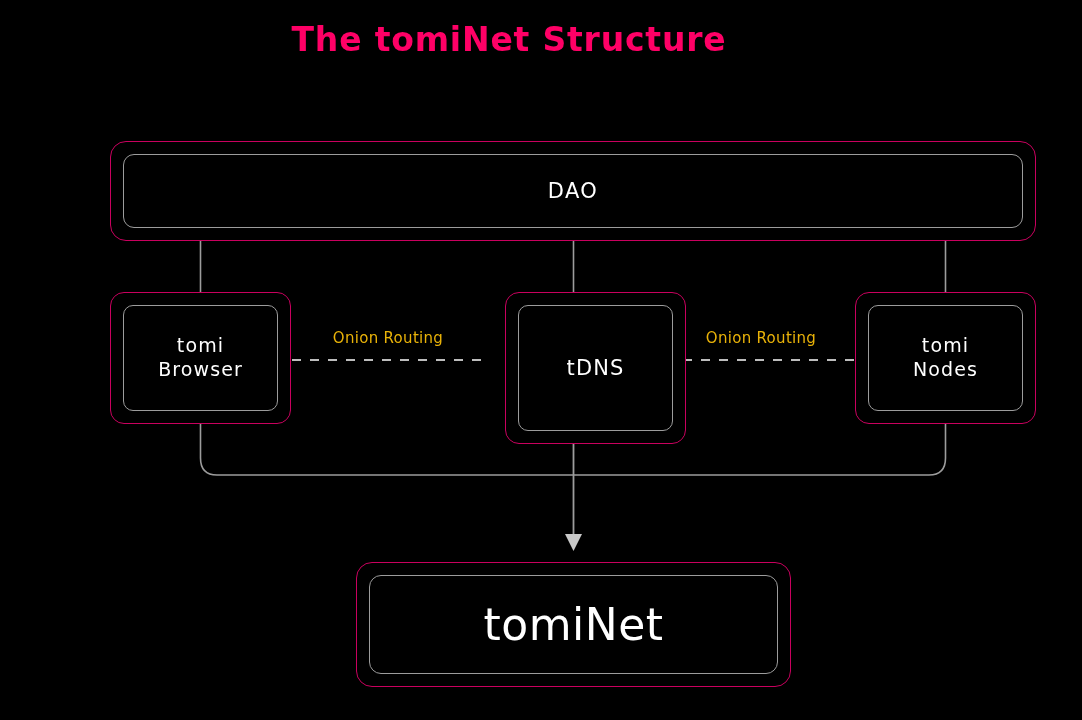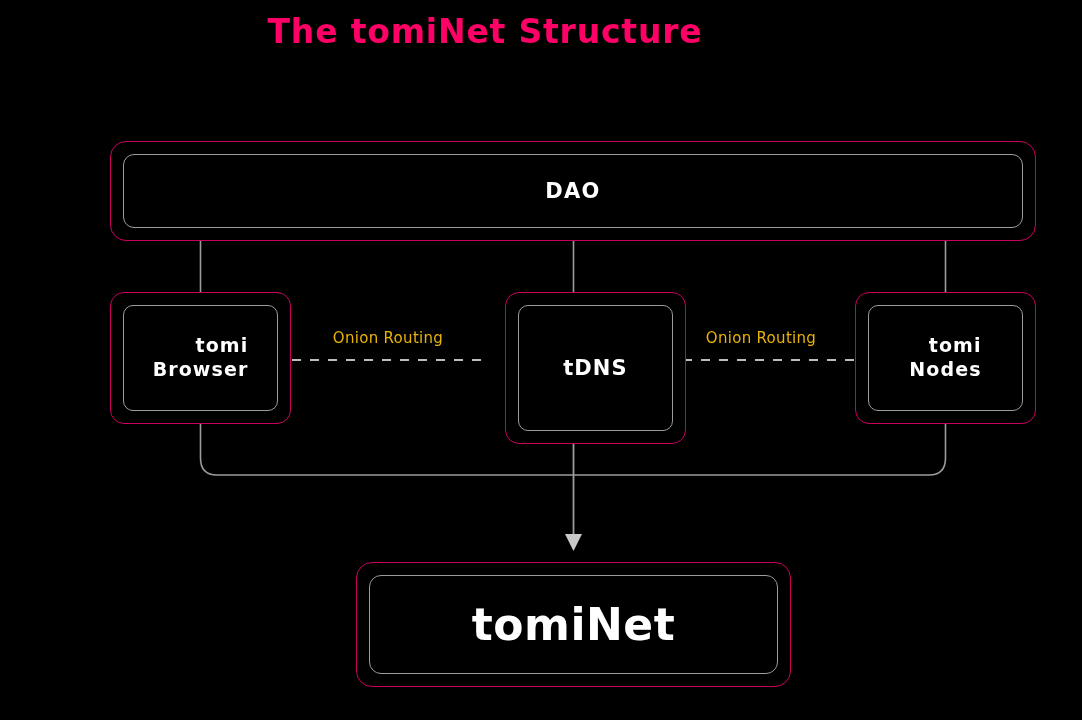--- a/index.html
+++ b/index.html
@@ -20,30 +20,31 @@
     position: relative;
     width: 1082px;
     height: 720px;
     background: #000000;
   }
 
   
   #diagram-title {
     position: absolute;
     left: 0;
-    top: 10px;
+    top: 18px;
     width: 970px;
     text-align: center;
     color: #FF0066;
     font-size: 33px;
     font-weight: 700;
     letter-spacing: 0.8px;
     line-height: 44px;
     white-space: nowrap;
     font-family: "DejaVu Sans", "Liberation Sans", sans-serif;
+    padding-left: 24px;
   }
 
   
   .node {
     position: absolute;
     box-sizing: border-box;
     border: 1.6px solid #C9005E;
     border-radius: 14px;
     background: #000000;
     padding: 12px;
@@ -55,25 +56,24 @@
     border: 1.6px solid #9c9c9c;
     border-radius: 10px;
     background: #000000;
     display: flex;
     align-items: center;
     justify-content: center;
     text-align: center;
   }
   .node-label {
     color: #FFFFFF;
-    font-weight: 700;
+    font-weight: 400;
     line-height: 1.25;
     letter-spacing: 0.6px;
     white-space: pre-line;
-    text-align: right;
   }
 
   
   #node-dao {
     left: 110px;
     top: 141px;
     width: 926px;
     height: 100px;
     border-radius: 16px;
   }

